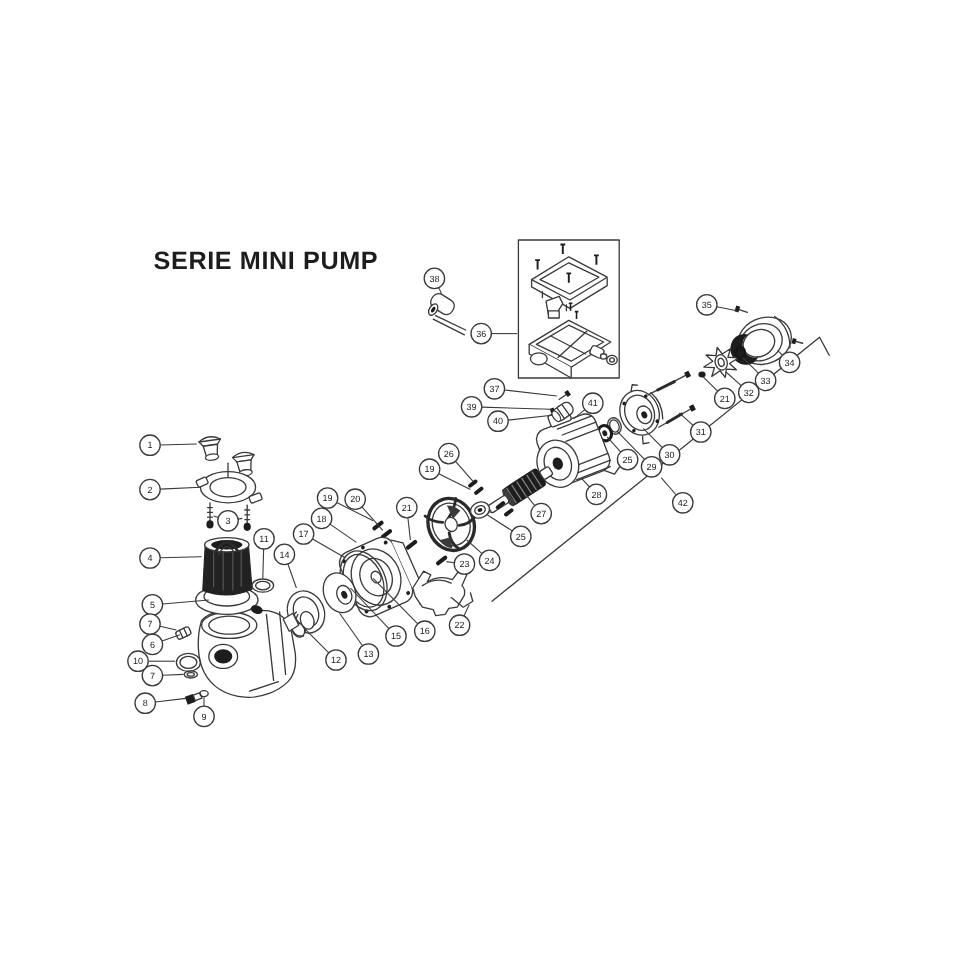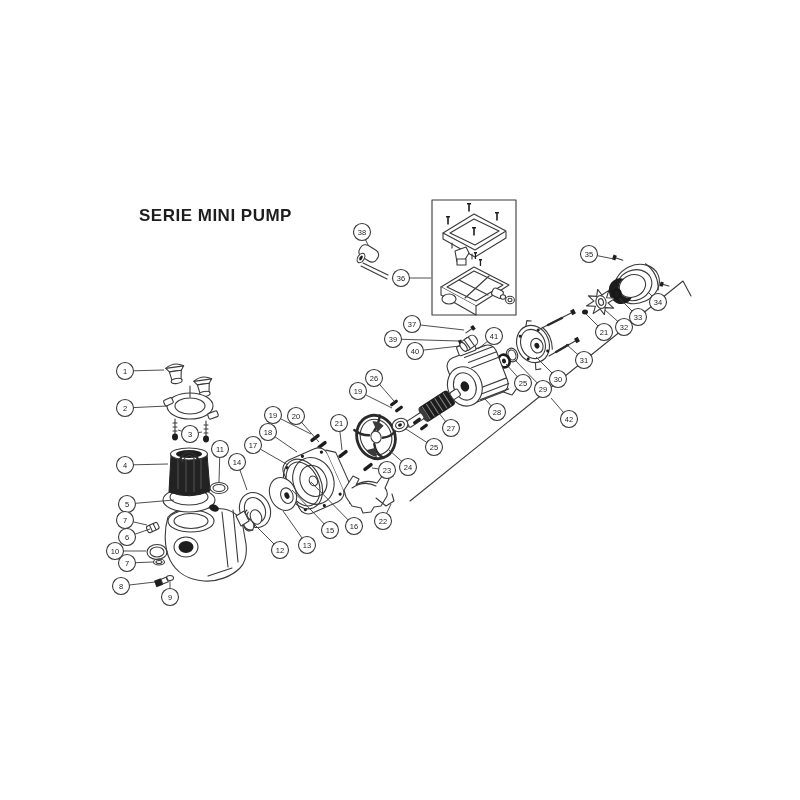--- a/index.html
+++ b/index.html
@@ -1,18 +1,18 @@
 <!DOCTYPE html>
 <html><head>
 <meta charset="utf-8">
 <style>
   html,body{margin:0;padding:0;background:#fff;width:800px;height:800px;overflow:hidden;}
   #page{position:relative;width:800px;height:800px;background:#ffffff;
         font-family:"Liberation Sans", sans-serif;}
-  #title{position:absolute;left:139px;top:206px;font-size:17px;font-weight:bold;
+  #title{position:absolute;left:128px;top:206px;font-size:21px;font-weight:bold;
          letter-spacing:.5px;color:#1d1d1d;white-space:nowrap;}
   svg{position:absolute;left:0;top:0;}
   .ln{fill:none;stroke:#3a3a3a;stroke-width:1.1;stroke-linecap:round;stroke-linejoin:round;}
   .wh{fill:#ffffff;stroke:#3a3a3a;stroke-width:1.1;stroke-linecap:round;stroke-linejoin:round;}
   .dk{fill:#1d1d1d;stroke:none;}
   .thk{fill:none;stroke:#2a2a2a;stroke-width:2.4;stroke-linecap:round;}
   #callout-layer circle{fill:#fff;stroke:#3a3a3a;stroke-width:1.1;}
   #callout-layer line{stroke:#3a3a3a;stroke-width:.9;}
   #callout-layer text{font:7.5px "Liberation Sans", sans-serif;fill:#222;text-anchor:middle;}
 </style>

